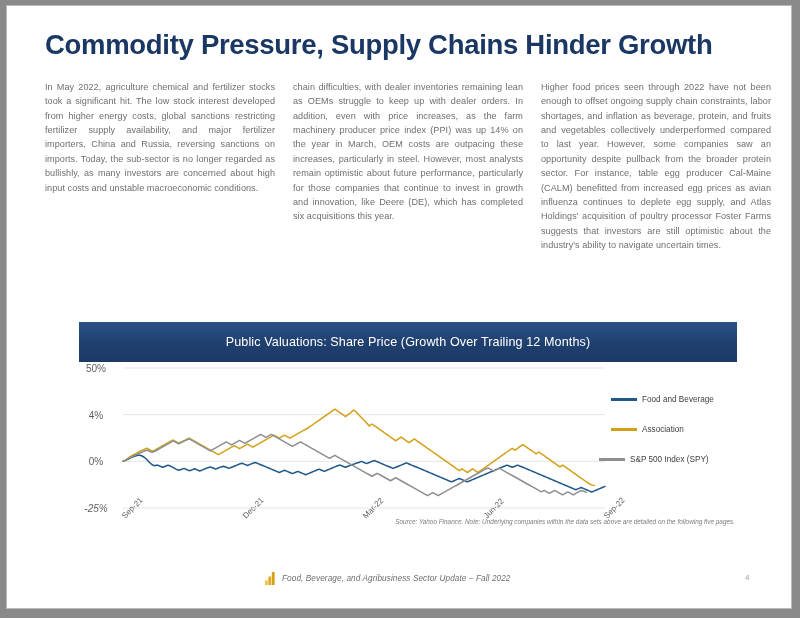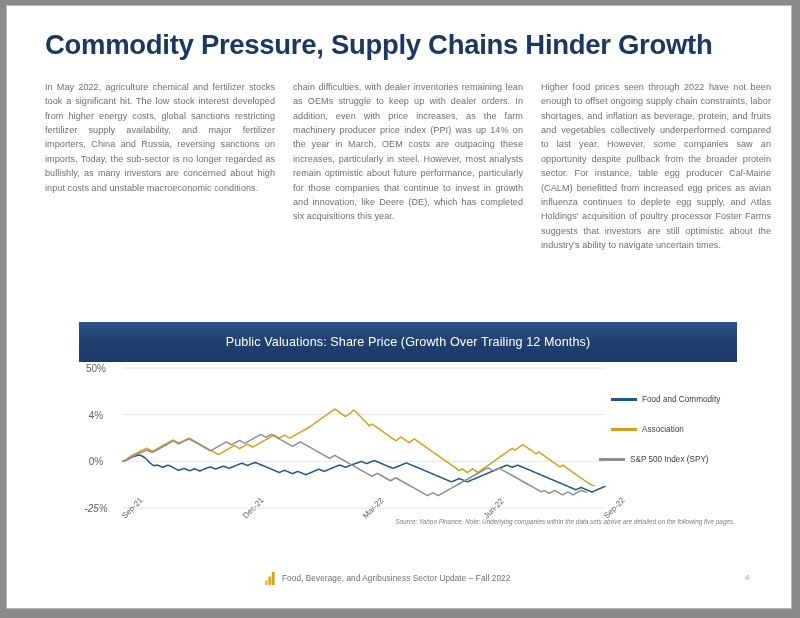--- a/index.html
+++ b/index.html
@@ -139,20 +139,21 @@
     left: 258px;
     top: 566px;
     display: flex;
     align-items: center;
     gap: 6px;
   }
   .footer-text {
     font-size: 8.2px;
     color: #6d6f73;
     letter-spacing: 0.1px;
+    font-style: italic;
   }
   .page-number {
     position: absolute;
     left: 738px;
     top: 567px;
     font-size: 8px;
     color: #9aa2ad;
   }
 </style>
 </head>
@@ -194,21 +195,21 @@
       <div class="ylabel" id="yl3" style="left: 0px; top: 141px; font-style: italic;">-25%</div>
 
       <div class="xlabel" id="xl0" style="left: 41px; top: 152px;">Sep-21</div>
       <div class="xlabel" id="xl1" style="left: 161.5px; top: 152px;">Dec-21</div>
       <div class="xlabel" id="xl2" style="left: 282px; top: 152px;">Mar-22</div>
       <div class="xlabel" id="xl3" style="left: 402.5px; top: 152px;">Jun-22</div>
       <div class="xlabel" id="xl4" style="left: 523px; top: 152px;">Sep-22</div>
 
       <div class="legend-item" id="lg0" style="left: 532px; top: 32px;">
         <span class="legend-swatch" id="sw0" style="background: rgb(32, 87, 138);"></span>
-        <span class="legend-text">Food and Commodity</span>
+        <span class="legend-text">Food and Beverage</span>
       </div>
       <div class="legend-item" id="lg1" style="left: 532px; top: 62px;">
         <span class="legend-swatch" id="sw1" style="background: rgb(212, 160, 23);"></span>
         <span class="legend-text">Association</span>
       </div>
       <div class="legend-item" id="lg2" style="left: 520px; top: 92px;">
         <span class="legend-swatch" id="sw2" style="background: rgb(141, 142, 146);"></span>
         <span class="legend-text">S&amp;P 500 Index (SPY)</span>
       </div>
     </div>

